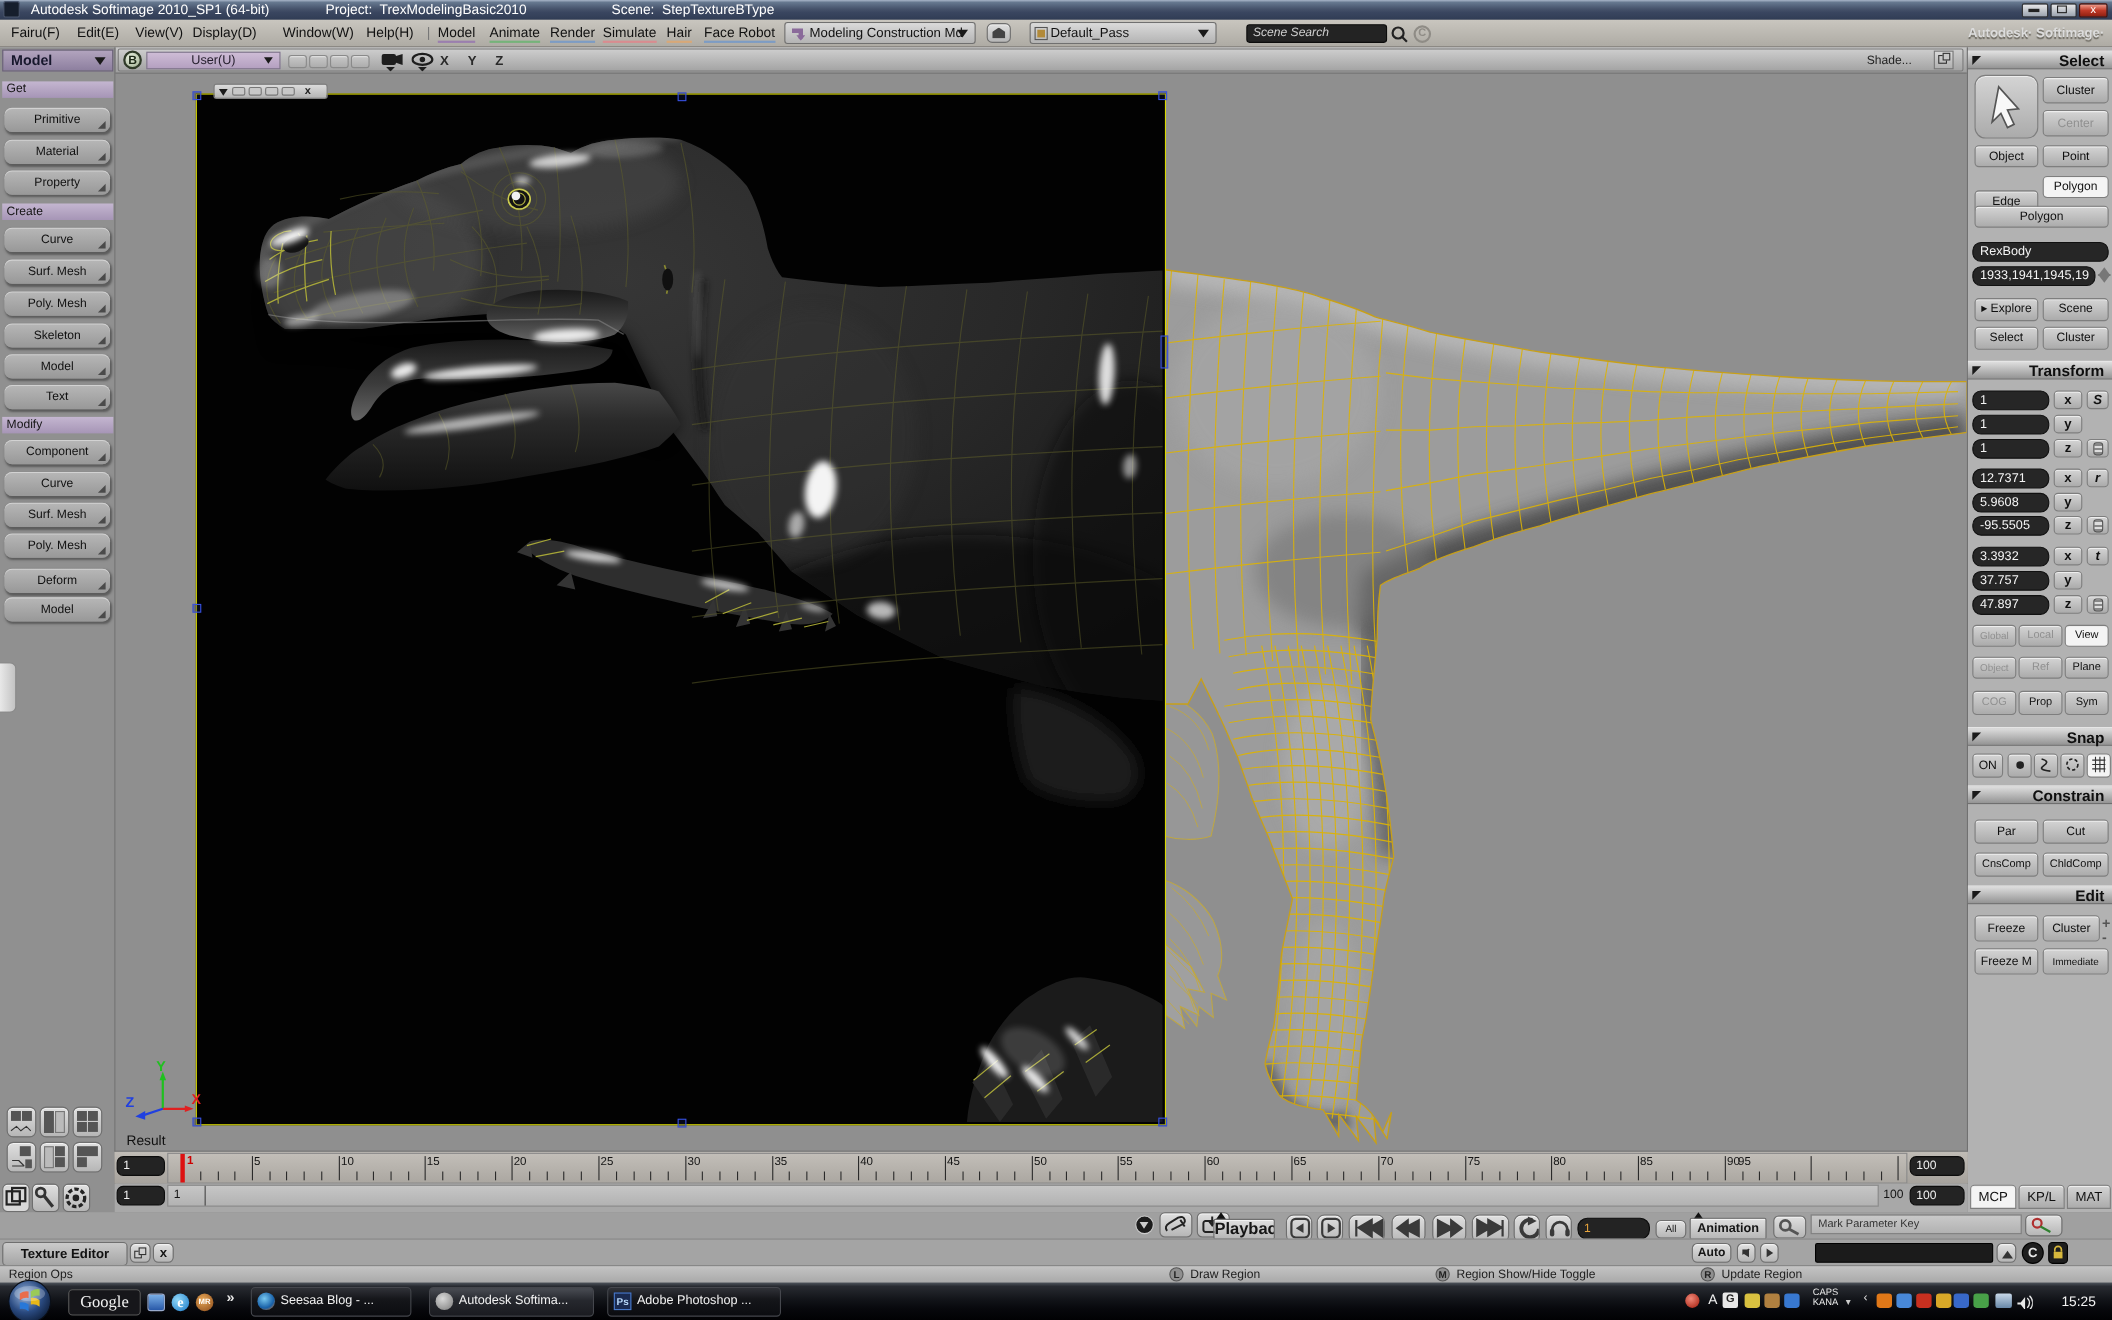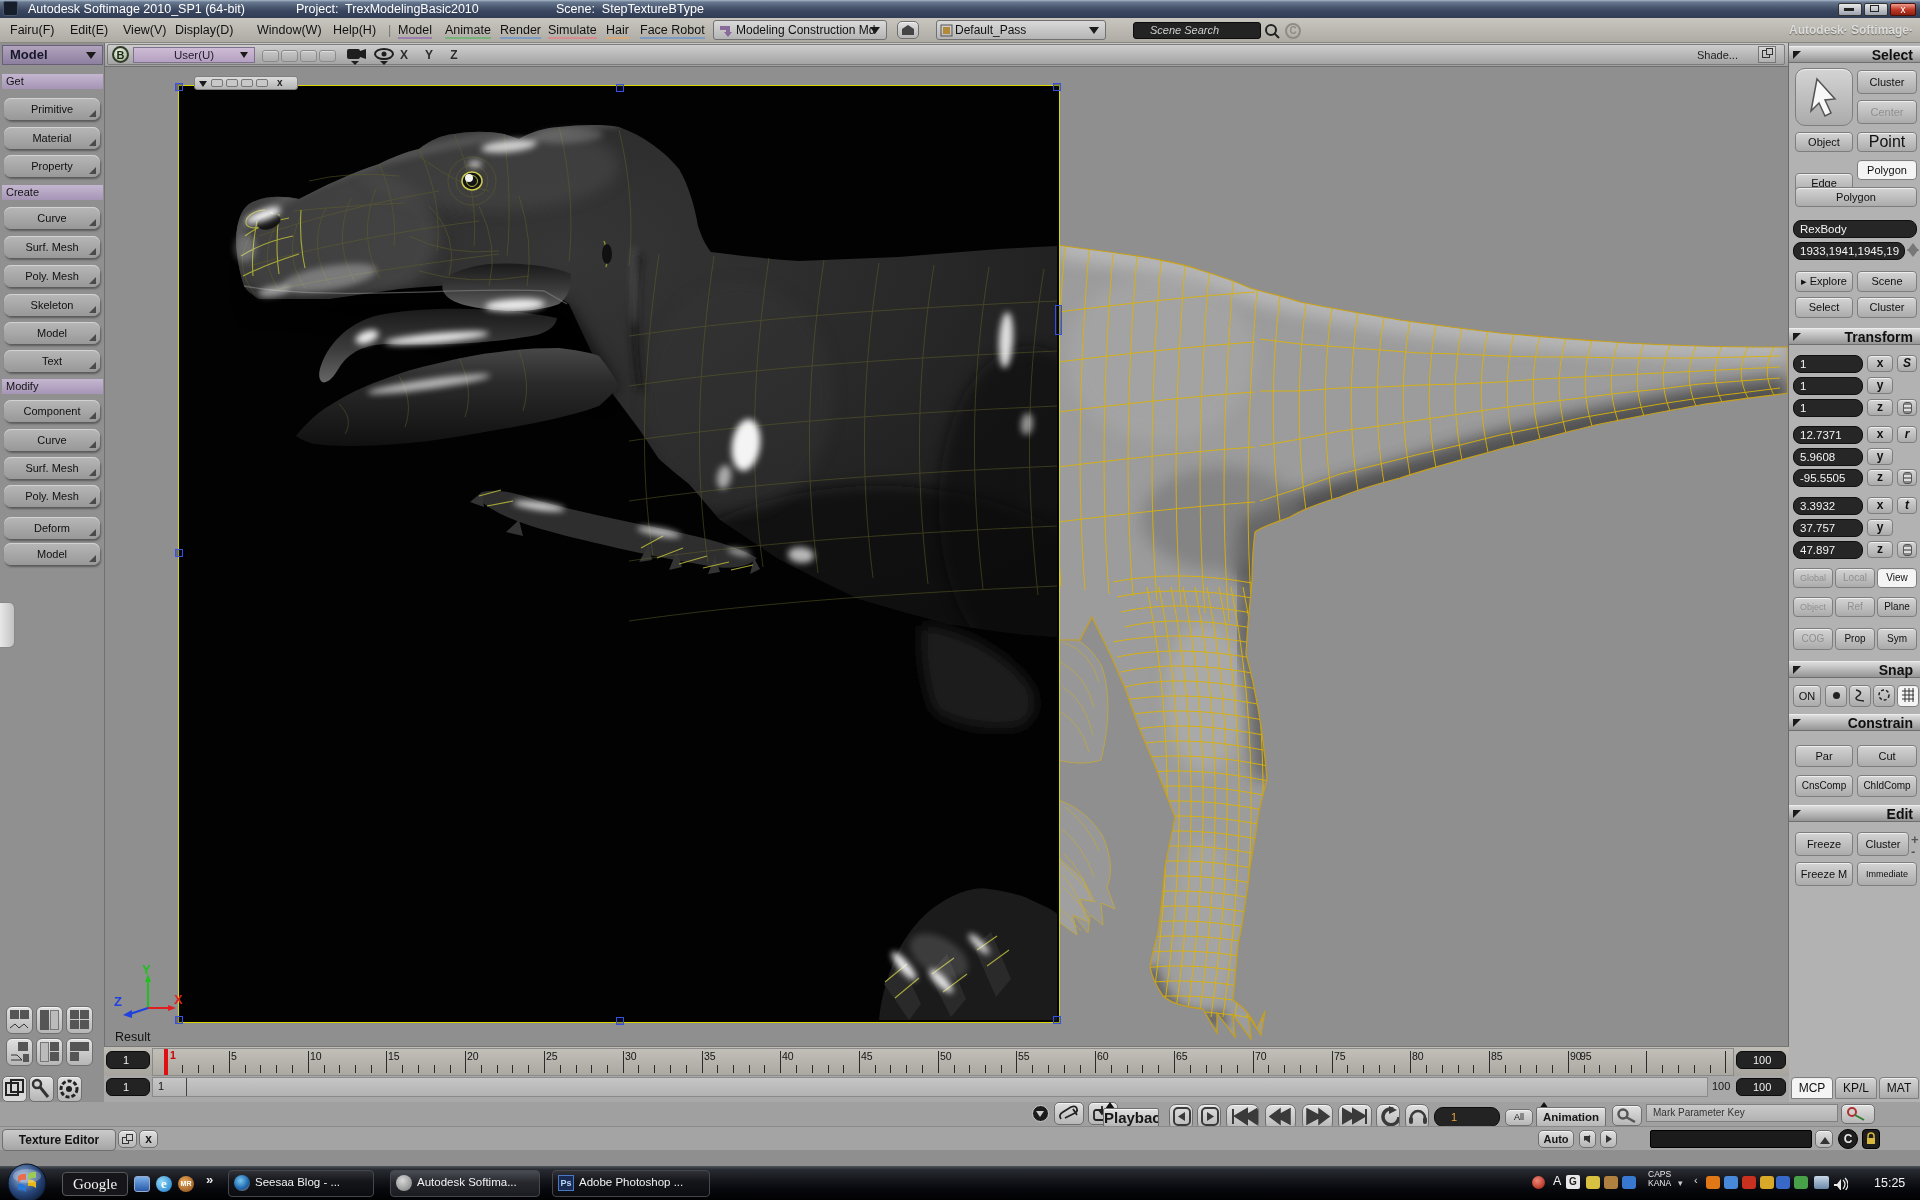--- a/index.html
+++ b/index.html
@@ -4,21 +4,21 @@
 *{box-sizing:border-box;}
 .abs{position:absolute;}
 #page{position:relative;width:1920px;height:1200px;}
 #titlebar{left:0;top:0;width:1920px;height:18px;background:linear-gradient(#a9b6c9 0%,#66788f 12%,#46536b 45%,#3a4660 62%,#303c54 100%);color:#fff;font-size:12.5px;}
 #titlebar span{position:absolute;top:2px;white-space:pre;}
 #menubar{left:0;top:18px;width:1920px;height:25px;background:linear-gradient(#c9c6bf,#aeaba4);border-bottom:1px solid #8a8780;font-size:12.5px;color:#111;}
 .mi{position:absolute;top:5px;white-space:pre;}
 #row3{left:0;top:43px;width:1920px;height:24px;background:linear-gradient(#c6c6c6,#9e9e9e);border-bottom:1px solid #6f6f6f;}
 .combo{position:absolute;background:linear-gradient(#dadada,#b4b4b4);border:1px solid #707070;border-radius:3px;font-size:12px;color:#111;white-space:nowrap;}
 .cav{position:absolute;right:6px;width:0;height:0;border-left:5px solid transparent;border-right:5px solid transparent;border-top:7px solid #1a1a1a;}
-.darkfield{position:absolute;background:#232323;color:#f0f0f0;font-size:11px;padding-left:16px;border-radius:3px;border:1px solid #0c0c0c;white-space:nowrap;overflow:hidden;}
+.darkfield{position:absolute;background:#232323;color:#f0f0f0;font-size:11px;padding-left:5px;border-radius:3px;border:1px solid #0c0c0c;white-space:nowrap;overflow:hidden;}
 #leftpanel{left:0;top:43px;width:105px;height:1059px;background:#909090;border-right:1px solid #707070;}
 .lbtn{position:absolute;left:4px;width:96px;height:22px;background:linear-gradient(#b7b7b7,#989898);border-radius:7px;box-shadow:1px 2px 2px rgba(40,40,40,.5),inset 0 1px 0 #d2d2d2;font-size:11px;color:#101010;text-align:center;line-height:22px;white-space:nowrap;overflow:hidden;}
 .lbtn i{position:absolute;right:4px;bottom:3px;width:0;height:0;border-left:7px solid transparent;border-bottom:7px solid #4a4a4a;}
 .lhdr{position:absolute;left:2px;width:101px;height:15px;background:linear-gradient(#c4b6d0,#a695b6);font-size:11px;color:#141414;line-height:15px;padding-left:4px;}
 #mcp{left:1788px;top:43px;width:132px;height:1059px;background:#b2b2b2;border-left:1px solid #6a6a6a;font-size:11px;}
 .mhdr{position:absolute;left:0;width:131px;height:17px;background:linear-gradient(#dedede,#949494);border-top:1px solid #ececec;border-bottom:1px solid #6f6f6f;font-weight:bold;font-size:14px;color:#0f0f0f;text-align:right;padding-right:7px;line-height:16px;}
 .mhdr b{position:absolute;left:4px;top:4px;width:0;height:0;border-top:8px solid #1a1a1a;border-right:8px solid transparent;}
 .mbtn{position:absolute;background:linear-gradient(#d4d4d4,#ababab);border:1px solid #7e7e7e;border-radius:4px;box-shadow:inset 0 1px 0 #eee;color:#101010;text-align:center;overflow:hidden;white-space:nowrap;}
 .mbtn.on{background:#f4f4f4;}
 .mbtn.dim{color:#909090;}
@@ -442,21 +442,21 @@
 </svg>
     <span class="abs" style="left:115px;top:1030px;font-size:12.5px;color:#101010;">Result</span>
 <div class="abs" id="mcp">
       <div class="mhdr" style="top:3px;"><b></b>Select</div>
       <div class="mbtn" style="left:6px;top:25px;width:58px;height:58px;border-radius:10px;"><svg width="54" height="54">
           <path d="M20,10 L38,30 L28,31 L34,44 L28,47 L22,34 L14,42 Z" fill="#f8f8f8" stroke="#555" stroke-width="1.5"></path>
         </svg></div>
       <div class="mbtn " style="left:68px;top:27px;width:60px;height:24px;line-height:22px;font-size:11px;">Cluster</div>
       <div class="mbtn dim" style="left:68px;top:57px;width:60px;height:24px;line-height:22px;font-size:11px;">Center</div>
       <div class="mbtn " style="left:6px;top:89px;width:58px;height:20px;line-height:18px;font-size:11px;">Object</div>
-      <div class="mbtn " style="left:68px;top:89px;width:60px;height:20px;line-height:18px;font-size:16px;">Point</div>
+      <div class="mbtn " style="left:68px;top:89px;width:60px;height:20px;line-height:18px;font-size:11px;">Point</div>
       <div class="mbtn " style="left:6px;top:130px;width:58px;height:20px;line-height:18px;font-size:11px;">Edge</div>
       <div class="mbtn on" style="left:68px;top:117px;width:60px;height:20px;line-height:18px;font-size:11px;">Polygon</div>
       <div class="mbtn " style="left:6px;top:144px;width:122px;height:20px;line-height:18px;font-size:11px;">Polygon</div>
       <div class="mfield" style="left:4px;top:177px;width:124px;height:18px;line-height:16px;">RexBody</div>
       <div class="mfield" style="left:4px;top:199px;width:112px;height:18px;line-height:16px;">1933,1941,1945,19</div>
       <span class="abs" style="left:118px;top:200px;width:0;height:0;border-left:6px solid transparent;border-right:6px solid transparent;border-bottom:8px solid #777;"></span>
       <span class="abs" style="left:118px;top:206px;width:0;height:0;border-left:6px solid transparent;border-right:6px solid transparent;border-top:8px solid #777;"></span>
       <div class="mbtn " style="left:6px;top:228px;width:58px;height:21px;line-height:19px;font-size:11px;">▸ Explore</div>
       <div class="mbtn " style="left:68px;top:228px;width:60px;height:21px;line-height:19px;font-size:11px;">Scene</div>
       <div class="mbtn " style="left:6px;top:254px;width:58px;height:21px;line-height:19px;font-size:11px;">Select</div>
@@ -738,20 +738,29 @@
       <div class="abs" style="left:1650px;top:3px;width:162px;height:18px;background:#1b1b1b;border:1px solid #000;border-radius:2px;"></div>
       <div class="gbtn" style="left:1815px;top:3px;width:18px;height:18px;">
         <b class="cav" style="left:4px;top:6px;border-top:none;border-bottom:7px solid #333;"></b>
       </div>
       <div class="abs" style="left:1838px;top:2px;width:20px;height:20px;background:#1e1e1e;border-radius:50%;border:1px solid #000;color:#e8e8e8;font-weight:bold;font-size:12px;text-align:center;line-height:19px;">C</div>
       <div class="abs" style="left:1862px;top:2px;width:18px;height:20px;background:#1e1e1e;border-radius:4px;border:1px solid #000;"><svg width="16" height="18">
           <rect x="4" y="8" width="8" height="6" fill="#d8b83c"></rect>
           <path d="M5,8 v-2 a3,3 0 0,1 6,0 v2" stroke="#d8b83c" stroke-width="1.5" fill="none"></path>
         </svg></div>
     </div>
+<div class="abs" id="statusrow">
+      <span class="abs" style="left:8px;top:2px;">Region Ops</span>
+      <span class="abs" style="left:1063px;top:1px;width:13px;height:13px;border-radius:50%;background:#8f8f8f;border:1px solid #555;color:#222;font-size:9px;font-weight:bold;text-align:center;line-height:12px;">L</span>
+      <span class="abs" style="left:1082px;top:2px;">Draw Region</span>
+      <span class="abs" style="left:1305px;top:1px;width:13px;height:13px;border-radius:50%;background:#8f8f8f;border:1px solid #555;color:#222;font-size:9px;font-weight:bold;text-align:center;line-height:12px;">M</span>
+      <span class="abs" style="left:1324px;top:2px;">Region Show/Hide Toggle</span>
+      <span class="abs" style="left:1546px;top:1px;width:13px;height:13px;border-radius:50%;background:#8f8f8f;border:1px solid #555;color:#222;font-size:9px;font-weight:bold;text-align:center;line-height:12px;">R</span>
+      <span class="abs" style="left:1565px;top:2px;">Update Region</span>
+    </div>
 <div class="abs" id="taskbar">
       <svg class="abs" style="left:6px;top:-3px;" width="42" height="40">
         <defs>
           <radialGradient id="orb" cx="0.4" cy="0.35" r="0.75">
             <stop offset="0" stop-color="#9ab8e0"></stop>
             <stop offset="0.55" stop-color="#2a4a80"></stop>
             <stop offset="1" stop-color="#0a1830"></stop>
           </radialGradient>
         </defs>
 <circle cx="21" cy="20" r="19" fill="url(#orb)" stroke="#0a0f18" stroke-width="1"></circle>

